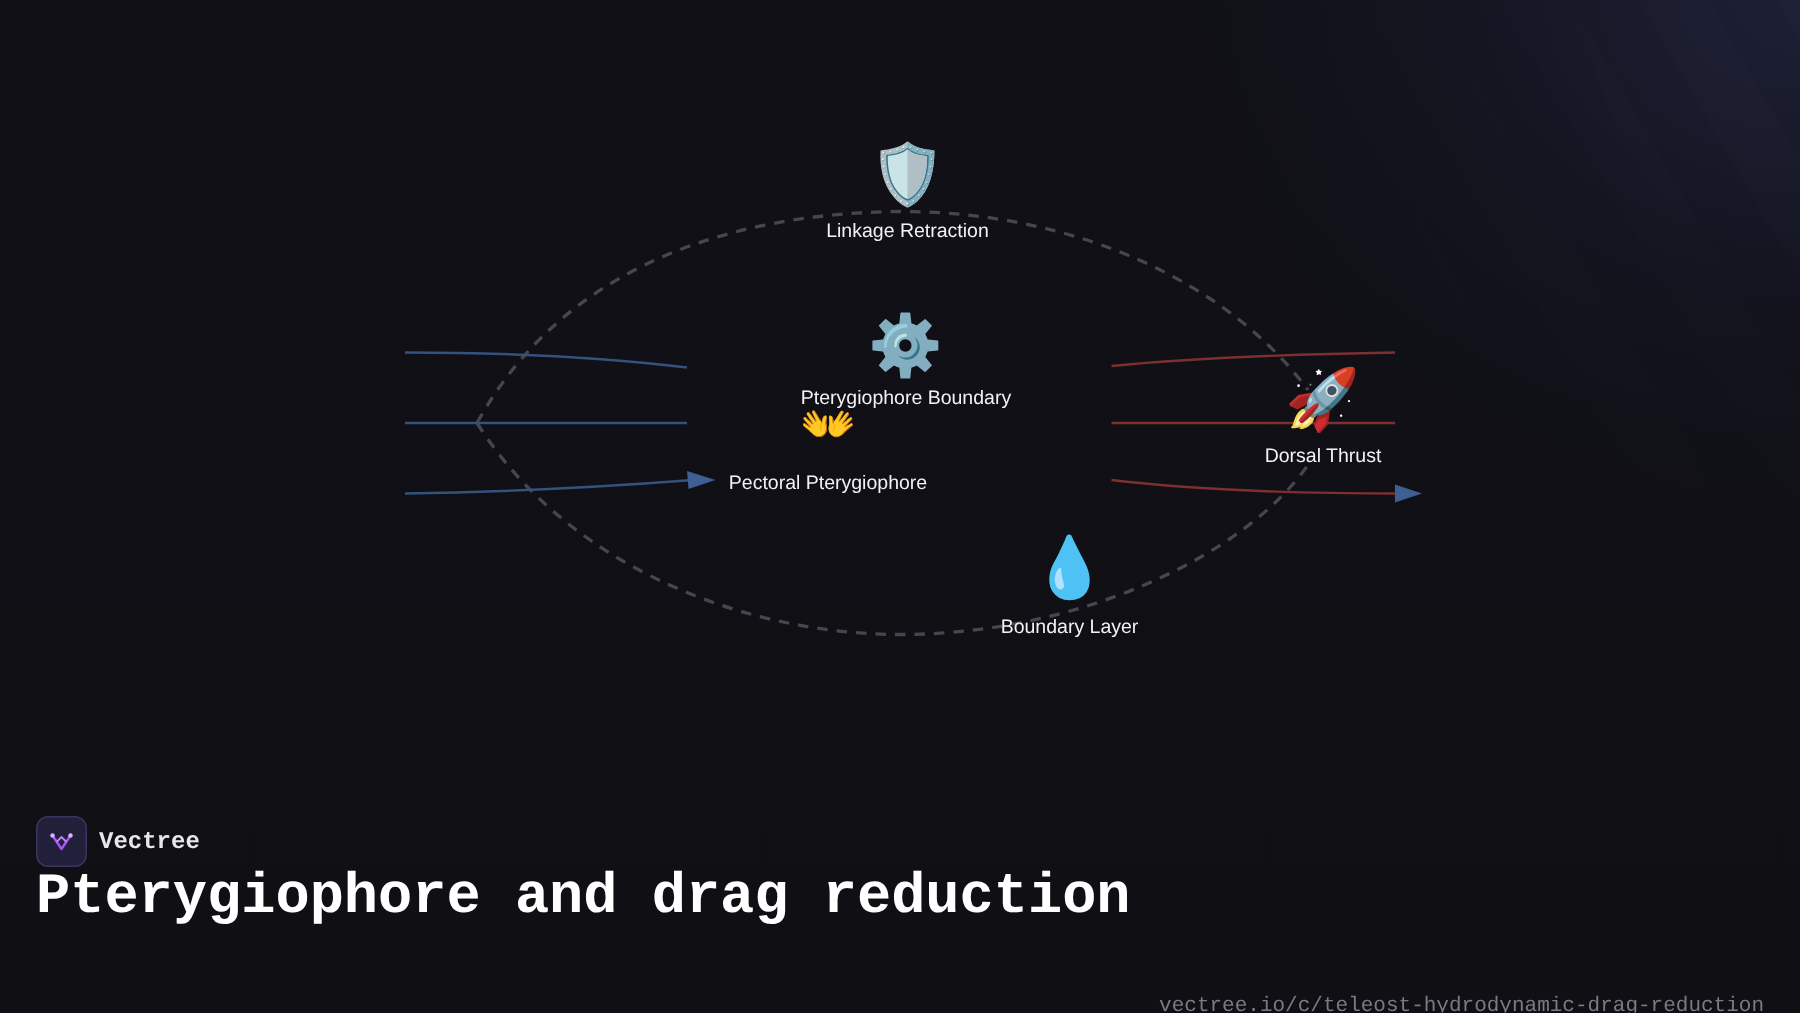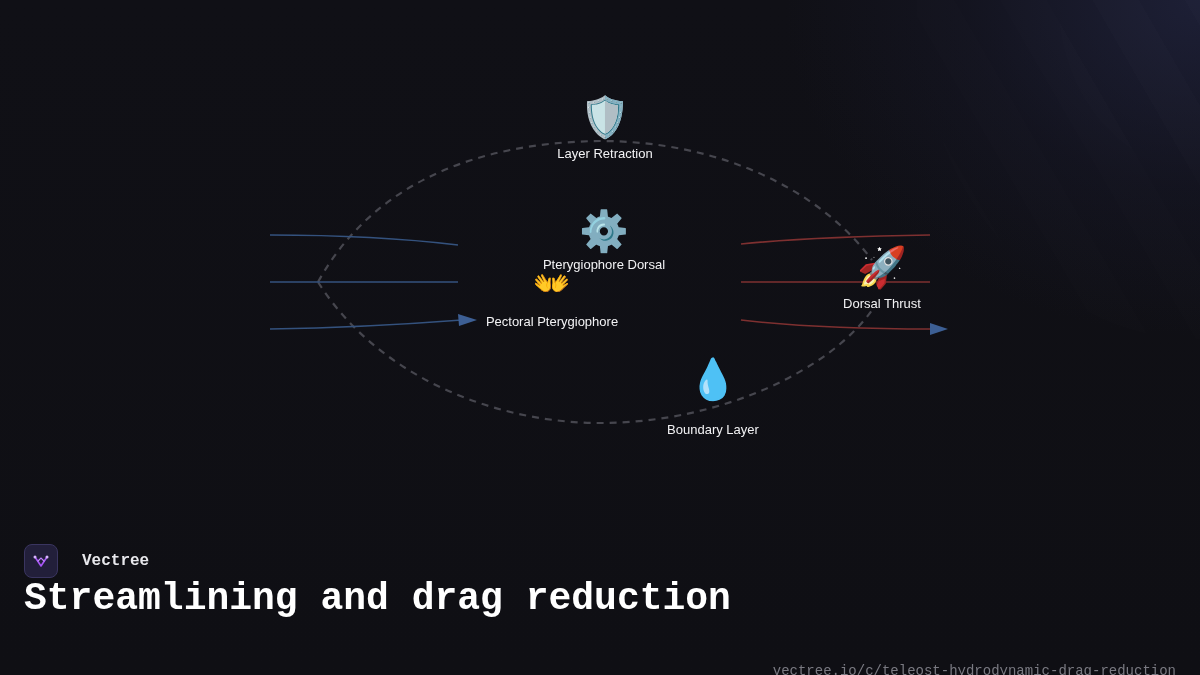--- a/index.html
+++ b/index.html
@@ -54,21 +54,21 @@
     font-size: 13px;
     color: #f2f2f4;
     margin-top: 4px;
   }
   .brand {
     position: absolute;
     left: 24px;
     top: 544px;
     display: flex;
     align-items: center;
-    gap: 24px;
+    gap: 8px;
   }
   .brand-logo {
     width: 34px; height: 34px;
     border-radius: 8px;
     background: #221f3a;
     border: 1px solid #3a3560;
     display: flex;
     align-items: center;
     justify-content: center;
     box-sizing: border-box;
@@ -117,52 +117,52 @@
   <polygon points="458,314 477,320 459,326" fill="#3d5f94"></polygon>
 
   <path d="M 741 244 C 800 238, 870 236, 930 235" fill="none" stroke="#7e3030" stroke-width="1.6"></path>
   <path d="M 741 282 L 930 282" fill="none" stroke="#7e3030" stroke-width="1.6"></path>
   <path d="M 741 320 C 800 327, 870 329, 932 329" fill="none" stroke="#7e3030" stroke-width="1.6"></path>
   <polygon points="930,323 948,329 930,335" fill="#3d5f94"></polygon>
 </svg>
 
 <div class="node" style="left:605px; top:94px;">
   <span class="emoji">🛡️</span>
-  <span class="label" style="margin-top:6px;">Layer Retraction</span>
+  <span class="label" style="margin-top:6px;">Linkage Retraction</span>
 </div>
 
 <div class="node" style="left:604px; top:208px;">
   <span class="emoji">⚙️</span>
-  <span class="label" style="margin-top:3px;">Pterygiophore Dorsal</span>
+  <span class="label" style="margin-top:3px;">Pterygiophore Boundary</span>
 </div>
 
 <div class="node" style="left:552px; top:266px;">
   <span class="emoji" style="font-size:30px; line-height:36px; height:36px;">👐</span>
   <span class="label" style="margin-top:12px;">Pectoral Pterygiophore</span>
 </div>
 
 <div class="node" style="left:882px; top:244px;">
   <span class="emoji">🚀</span>
   <span class="label" style="margin-top:6px;">Dorsal Thrust</span>
 </div>
 
 <div class="node" style="left:713px; top:356px;">
   <span class="emoji">💧</span>
-  <span class="label" style="margin-top:20px;">Boundary Layer</span>
+  <span class="label" style="margin-top:8px;">Boundary Layer</span>
 </div>
 
 <div class="brand">
   <div class="brand-logo">
     <svg width="20" height="20" viewBox="0 0 20 20">
       <path d="M4 6 L10 15 L16 6" fill="none" stroke="#a855f7" stroke-width="1.6" stroke-linecap="round" stroke-linejoin="round"></path>
       <path d="M7 10 L10 7 L13 10" fill="none" stroke="#c084fc" stroke-width="1.2" stroke-linecap="round"></path>
       <circle cx="4" cy="6" r="1.5" fill="#d8b4fe"></circle>
       <circle cx="16" cy="6" r="1.5" fill="#d8b4fe"></circle>
     </svg>
   </div>
   <span class="brand-name">Vectree</span>
 </div>
 
 <h1 class="title">
-  <span style="display:block;">Streamlining and drag reduction</span>
+  <span style="display:block;">Pterygiophore and drag reduction</span>
 </h1>
 
 <div class="url">vectree.io/c/teleost-hydrodynamic-drag-reduction</div>
 
 </body></html>

